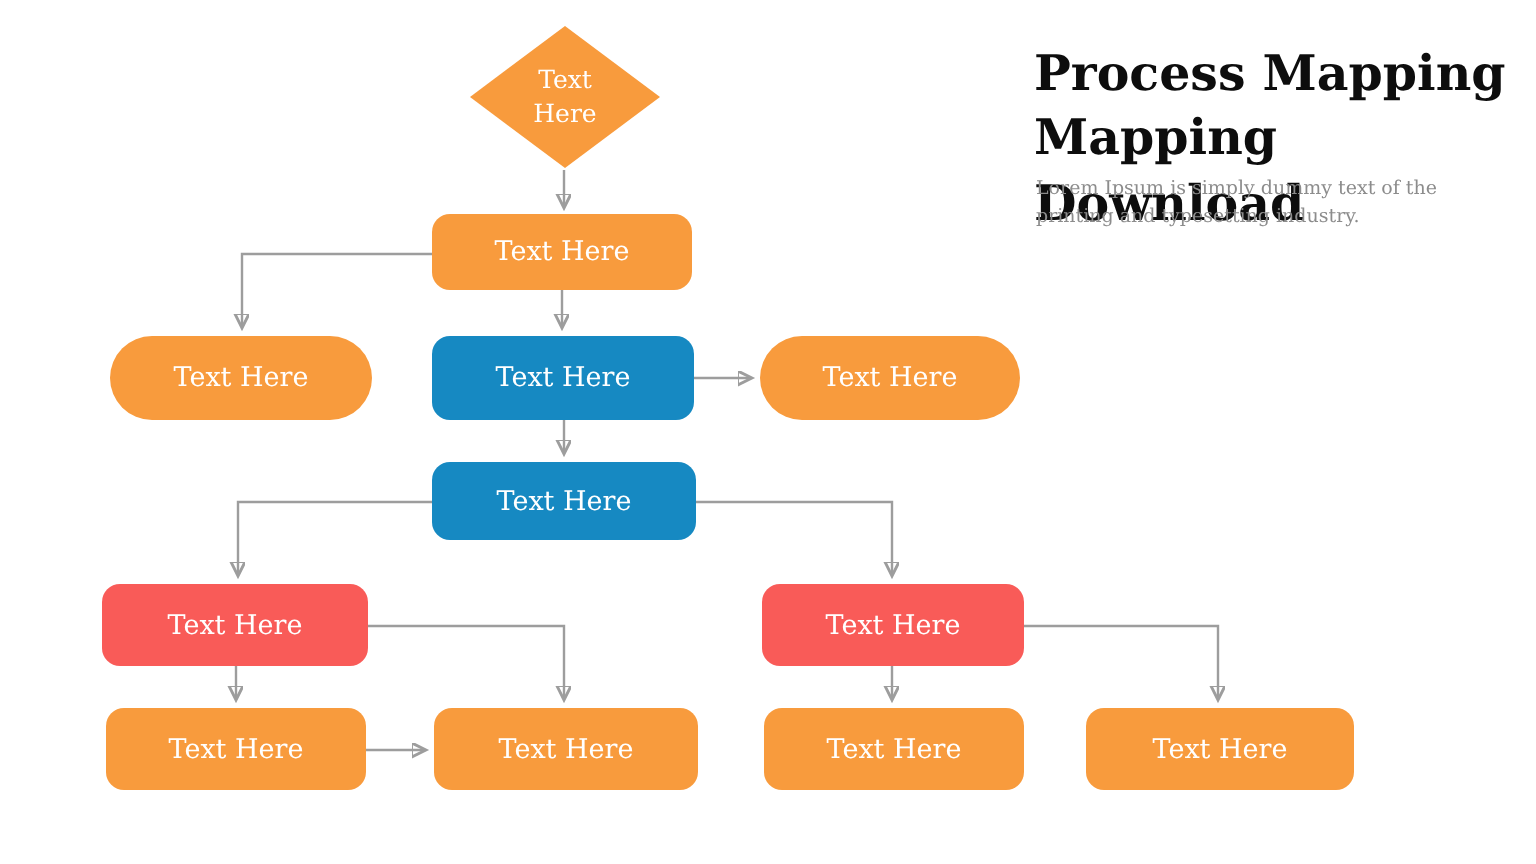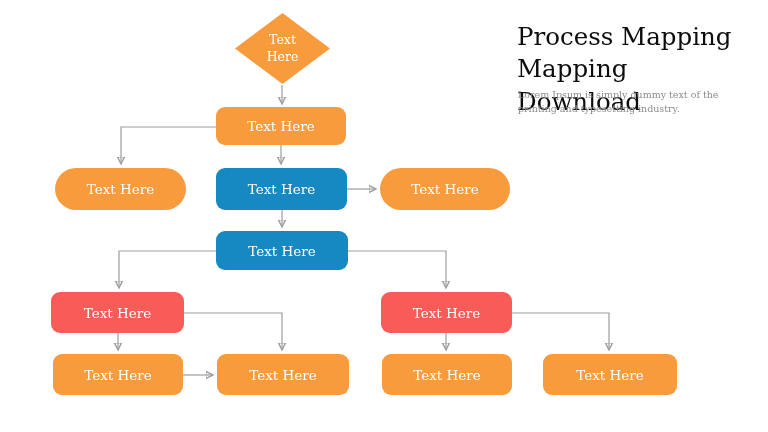--- a/index.html
+++ b/index.html
@@ -19,21 +19,21 @@
   .rounded { border-radius:9px; }
   .pill    { border-radius:21px; }
   .diamond {
     clip-path: polygon(50% 0, 100% 50%, 50% 100%, 0 50%);
     font-size:12.5px; line-height:1.3;
   }
   .diamond .wrap-label { width:46px; }
 
   .title {
     position:absolute; left:517px; top:21px; width:238px;
-    font-size:24.5px; line-height:1.32; color:#0d0d0d; font-weight:400;
+    font-size:24.5px; line-height:1.32; color:#0d0d0d; font-weight:700;
   }
   .subtitle {
     position:absolute; left:518px; top:88px; width:206px;
     font-size:9.5px; line-height:1.48; color:#8c8c8c;
   }
 </style>
 </head>
 <body>
 
 <div class="slide">

